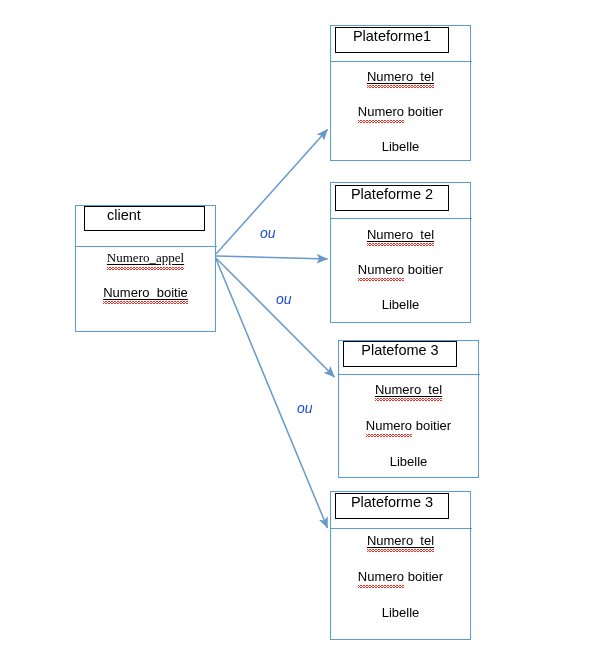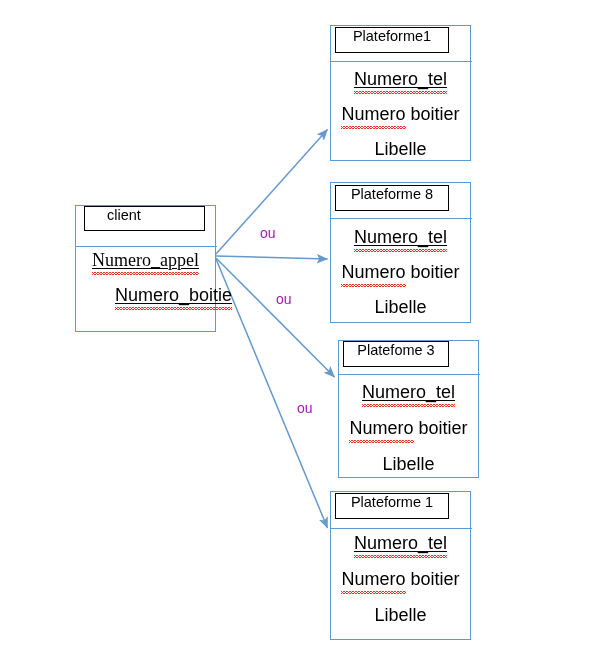--- a/index.html
+++ b/index.html
@@ -37,21 +37,21 @@
     z-index:3;
   }
   .title-divider{
     position:absolute;
     height:0;
     border-top:1px solid #5b9bd5;
     z-index:2;
   }
   .field{
     position:absolute;
-    font-size:18px;
+    font-size:13px;
     color:#000000;
     white-space:nowrap;
     text-align:center;
     z-index:3;
   }
   
   .u-full{
     text-decoration:underline;
     text-decoration-color:#000;
     text-decoration-thickness:1px;
@@ -71,23 +71,24 @@
     background-repeat:repeat-x;
   }
   .part-u{
     text-decoration-color:#000;
     text-decoration-thickness:1px;
     text-underline-offset:2px;
   }
   .oulabel{
     position:absolute;
     font-size:14px;
-    color:#a21caf;
+    color:#1d4ed8;
     z-index:4;
     white-space:nowrap;
+    font-style:italic;
   }
 </style>
 </head>
 <body>
 
 <div id="canvas">
 
   <svg id="arrows" viewBox="0 0 601 667" width="601" height="667">
     <defs>
       <marker id="ah" markerWidth="9" markerHeight="9" refX="7.2" refY="3.2" orient="auto" markerUnits="strokeWidth">
@@ -110,21 +111,21 @@
 
   <div class="entity" style="left:75px;top:205px;width:141px;height:127px;">
     <div class="title-divider" style="left:0;top:40px;width:141px;"></div>
   </div>
   <div class="entity-title" style="left:84px;top:206px;width:121px;height:25px;justify-content:flex-start;padding-left:22px;">
     <span>client</span>
   </div>
   <div class="field" style="left:75px;top:250px;width:141px;font-family:Liberation Serif, serif;">
     <span class="u-full sq">Numero_appel</span>
   </div>
-  <div class="field" style="left:75px;top:285px;width:141px;padding-left:28px;">
+  <div class="field" style="left:75px;top:285px;width:141px;">
     <span class="u-full sq">Numero_boitie</span>
   </div>
 
   <div class="entity" style="left:330px;top:25px;width:141px;height:136px;">
     <div class="title-divider" style="left:0;top:35px;width:141px;"></div>
   </div>
   <div class="entity-title" style="left:335px;top:27px;width:114px;height:26px;">
     <span>Plateforme1</span>
   </div>
   <div class="field" style="left:330px;top:69px;width:141px;">
@@ -134,53 +135,53 @@
     <span class="part-u sq">Numero</span><span> boitier</span>
   </div>
   <div class="field" style="left:330px;top:139px;width:141px;">
     <span>Libelle</span>
   </div>
 
   <div class="entity" style="left:330px;top:182px;width:141px;height:141px;">
     <div class="title-divider" style="left:0;top:35px;width:141px;"></div>
   </div>
   <div class="entity-title" style="left:335px;top:185px;width:114px;height:26px;">
-    <span>Plateforme 8</span>
+    <span>Plateforme 2</span>
   </div>
   <div class="field" style="left:330px;top:227px;width:141px;">
     <span class="u-full sq">Numero_tel</span>
   </div>
   <div class="field" style="left:330px;top:262px;width:141px;">
     <span class="part-u sq">Numero</span><span> boitier</span>
   </div>
   <div class="field" style="left:330px;top:297px;width:141px;">
     <span>Libelle</span>
   </div>
 
   <div class="entity" style="left:338px;top:340px;width:141px;height:138px;">
     <div class="title-divider" style="left:0;top:33px;width:141px;"></div>
   </div>
-  <div class="entity-title" style="left:343px;top:341px;width:106px;height:26px;">
+  <div class="entity-title" style="left:343px;top:341px;width:114px;height:26px;">
     <span>Platefome 3</span>
   </div>
   <div class="field" style="left:338px;top:382px;width:141px;">
     <span class="u-full sq">Numero_tel</span>
   </div>
   <div class="field" style="left:338px;top:418px;width:141px;">
     <span class="part-u sq">Numero</span><span> boitier</span>
   </div>
   <div class="field" style="left:338px;top:454px;width:141px;">
     <span>Libelle</span>
   </div>
 
   <div class="entity" style="left:330px;top:491px;width:141px;height:149px;">
     <div class="title-divider" style="left:0;top:36px;width:141px;"></div>
   </div>
   <div class="entity-title" style="left:335px;top:493px;width:114px;height:26px;">
-    <span>Plateforme 1</span>
+    <span>Plateforme 3</span>
   </div>
   <div class="field" style="left:330px;top:533px;width:141px;">
     <span class="u-full sq">Numero_tel</span>
   </div>
   <div class="field" style="left:330px;top:569px;width:141px;">
     <span class="part-u sq">Numero</span><span> boitier</span>
   </div>
   <div class="field" style="left:330px;top:605px;width:141px;">
     <span>Libelle</span>
   </div>

